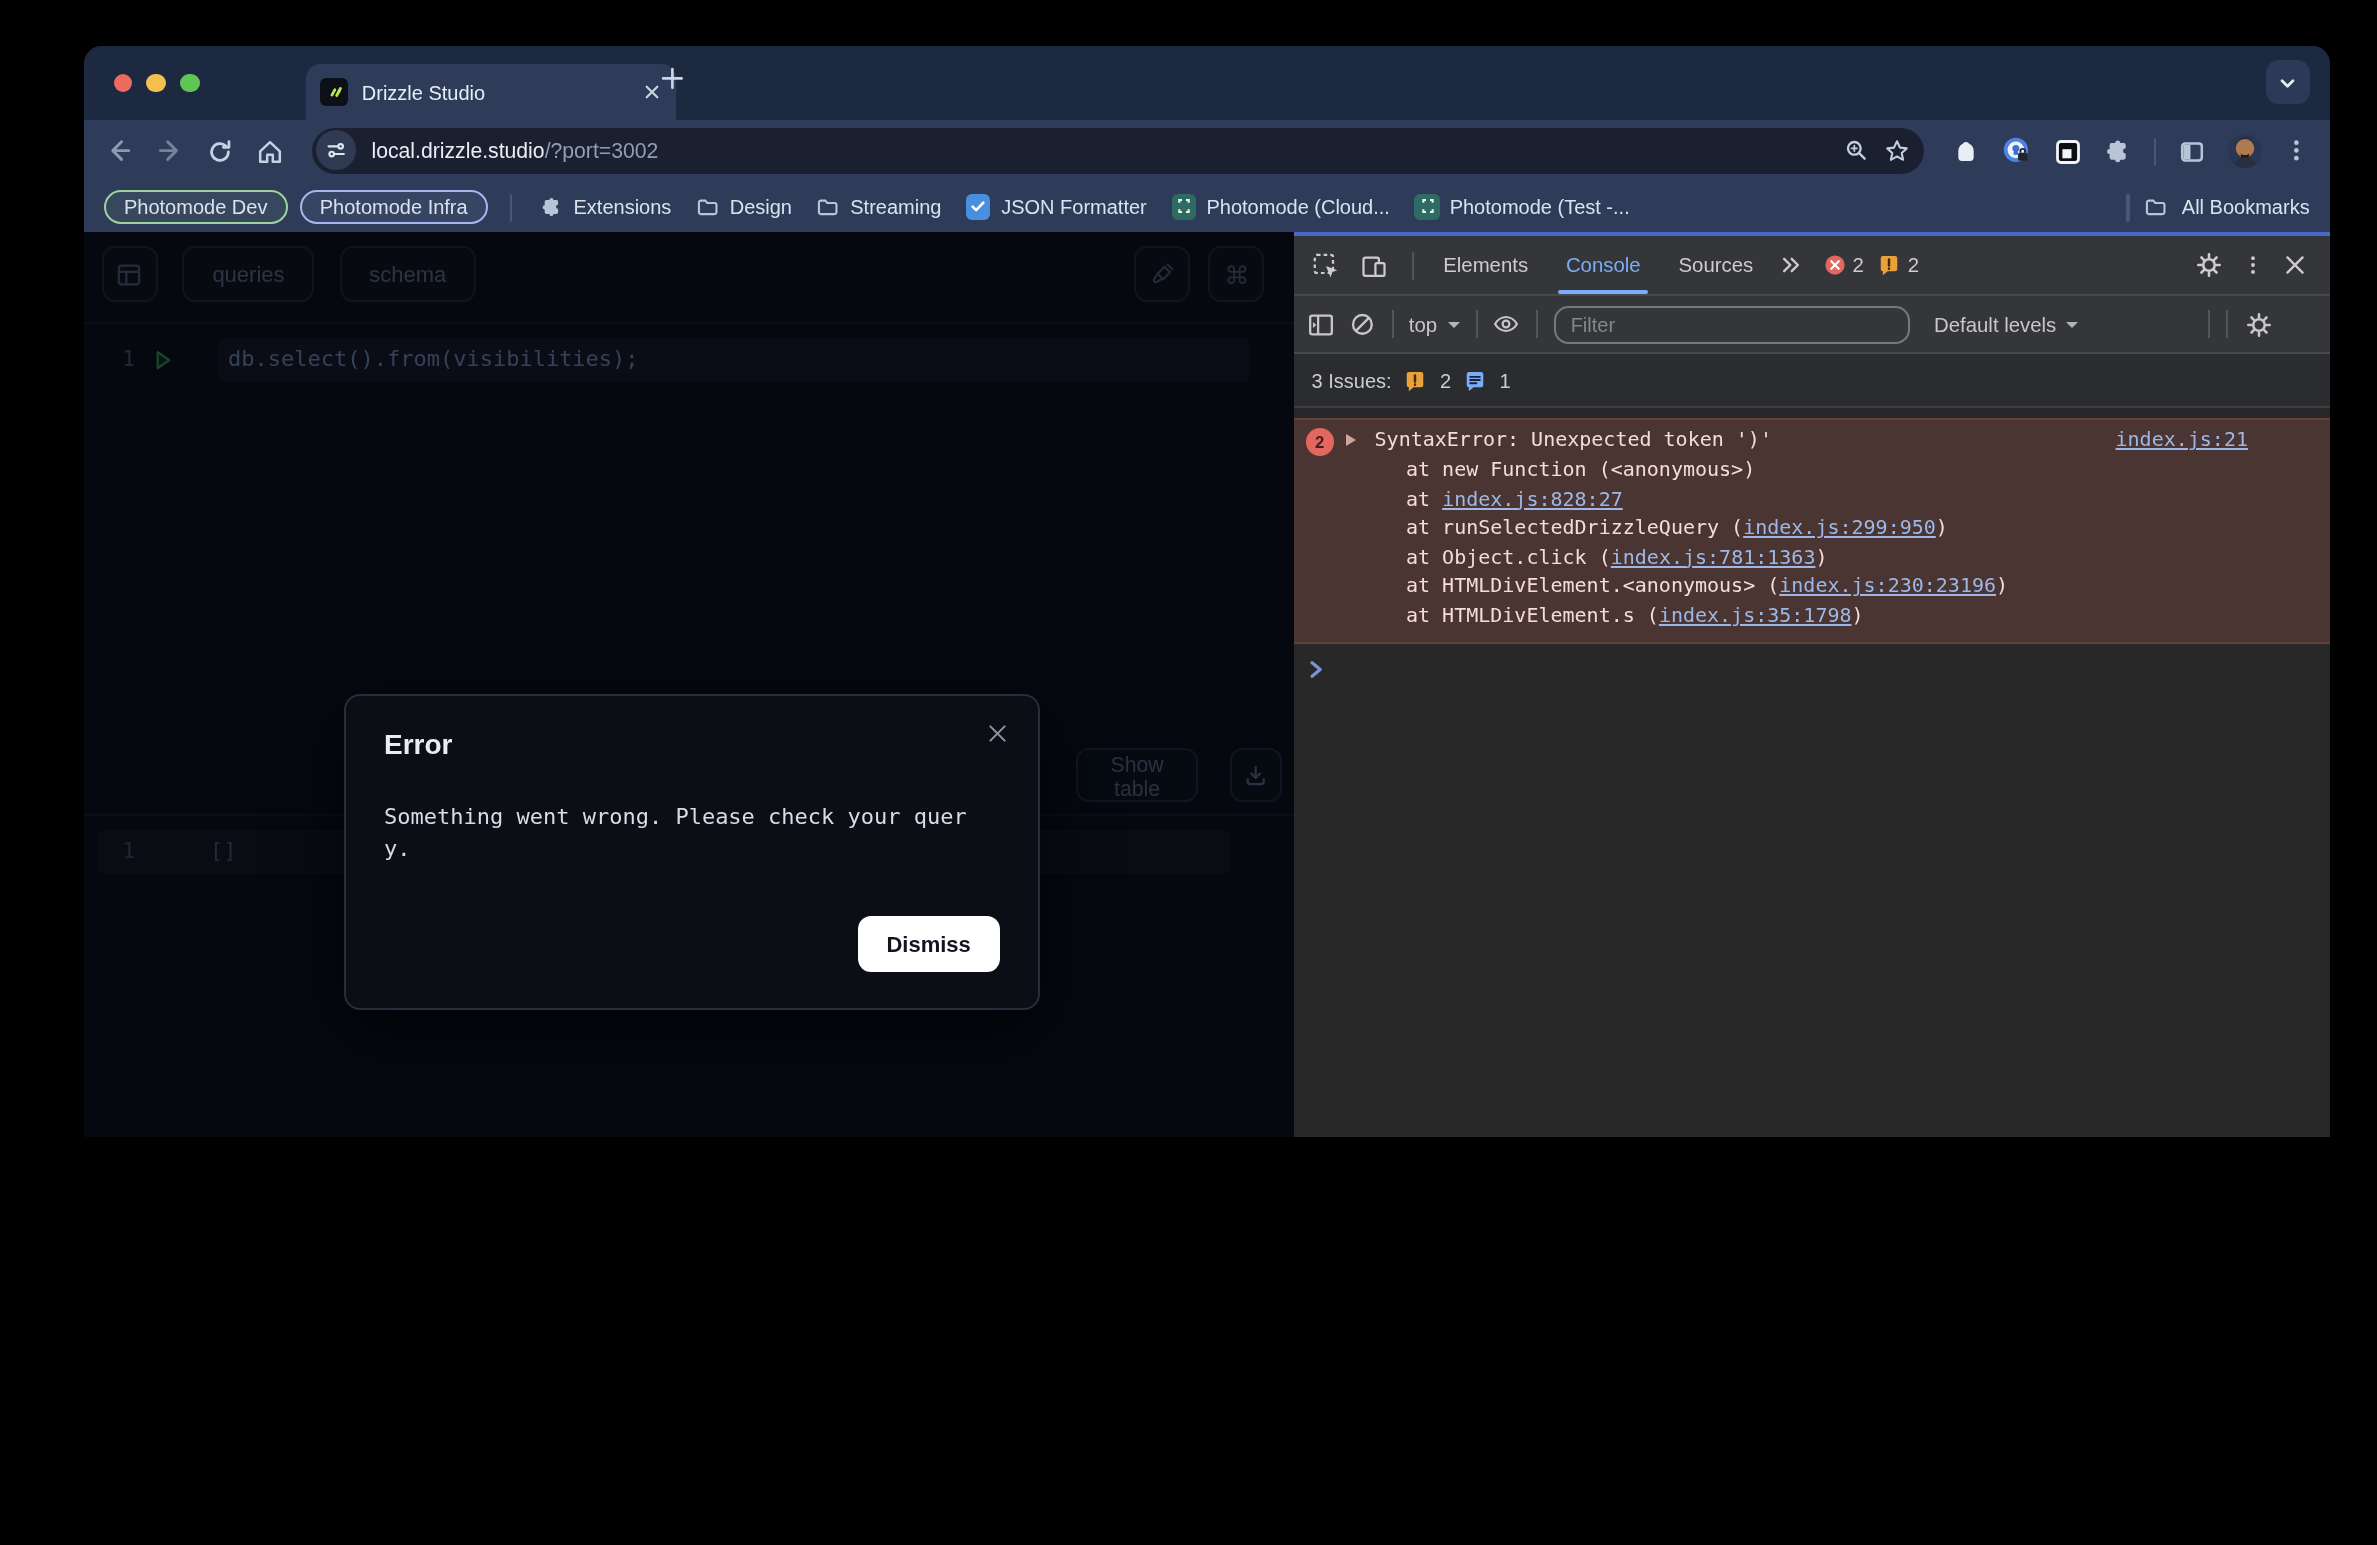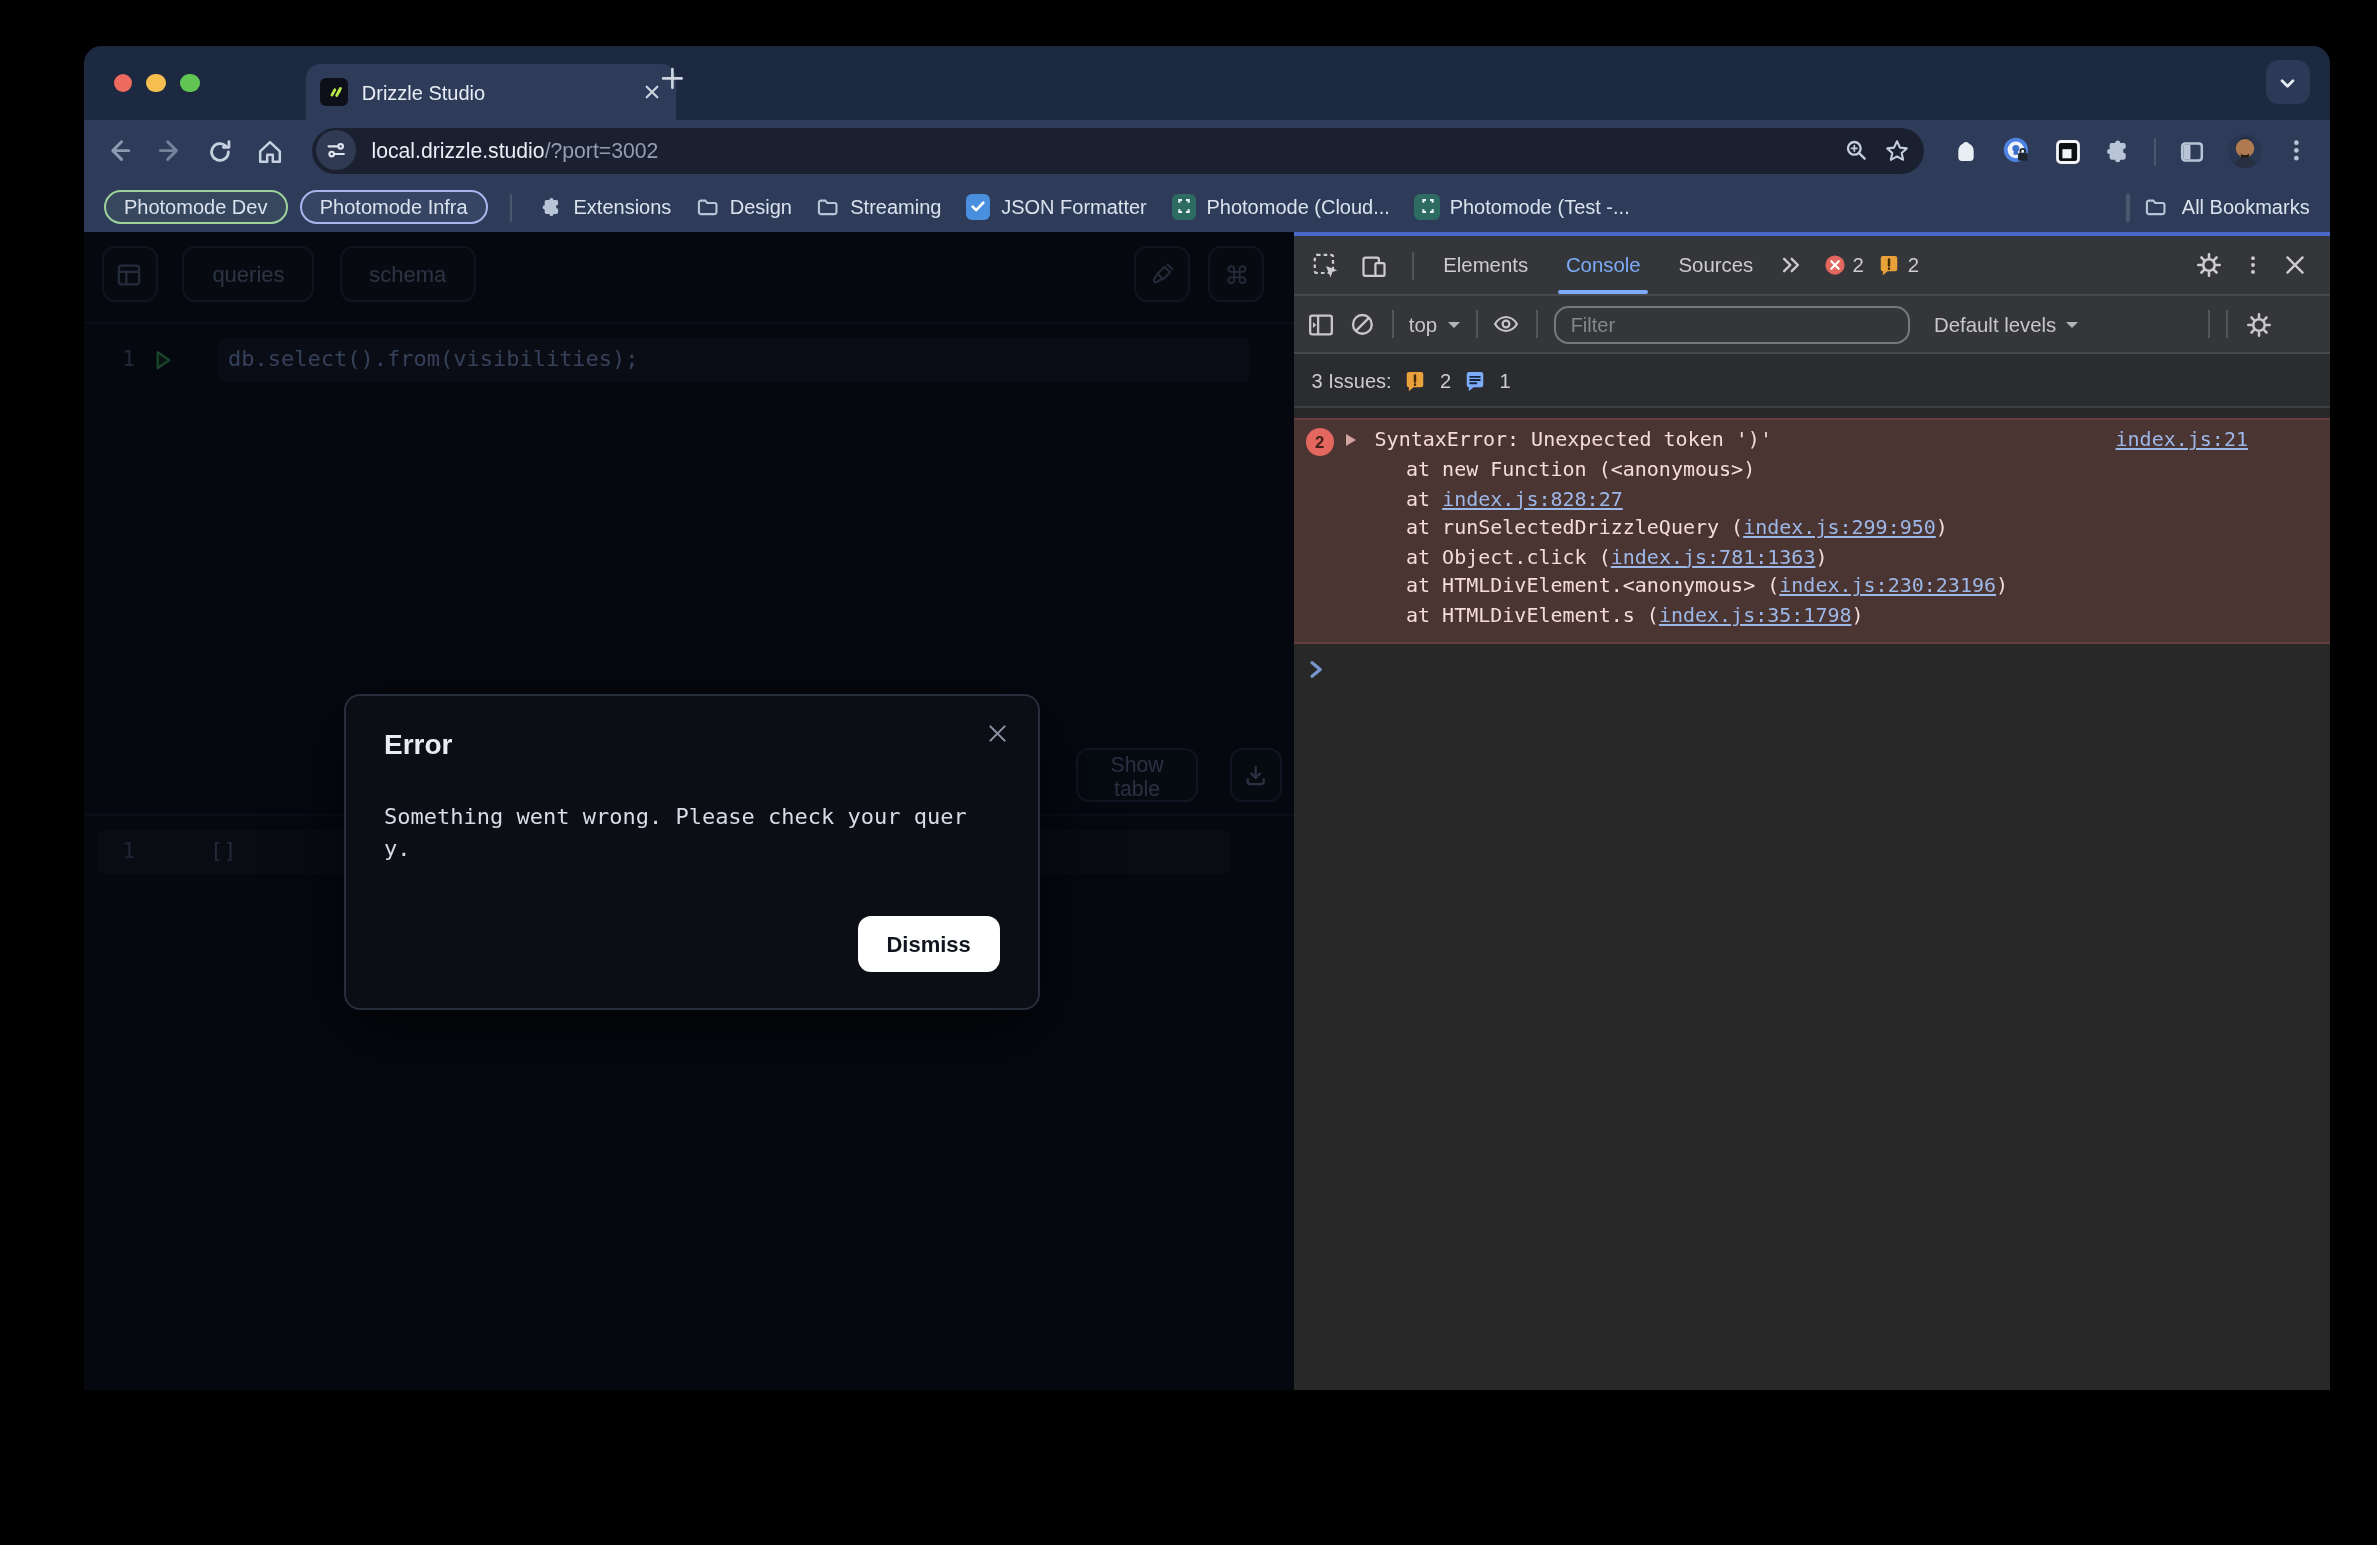--- a/index.html
+++ b/index.html
@@ -1,16 +1,16 @@
 <!DOCTYPE html>
 <html style="font-size:11.7px"><head>
 <meta charset="utf-8">
 <style>
   html,body{margin:0;padding:0;background:#000;}
-  .stage{width:2377px;height:1390px;background:#000;position:relative;overflow:hidden;}
+  .stage{width:2377px;height:1137px;background:#000;position:relative;overflow:hidden;}
   .viewport{width:1189px;height:773px;transform:scale(2);transform-origin:0 0;position:relative;
             font-family:"Liberation Sans",sans-serif;-webkit-font-smoothing:antialiased;}
   .window{position:absolute;left:42px;top:23px;width:1123px;height:706px;border-radius:8.8px;
           overflow:hidden;background:#0a0d15;box-shadow:0 13px 44px rgba(0,0,0,.7);}
 
   
   .tabstrip{height:37px;background:#1d2940;display:flex;align-items:center;padding:0 8.8px;position:relative;}
   .traffic{display:flex;gap:7.3px;margin:0 19px 0 5.9px;}
   .traffic span{width:9.5px;height:9.5px;border-radius:50%;display:block;}
   .tab{position:absolute;left:111px;bottom:0;width:170px;height:28px;background:#2e3c59;

